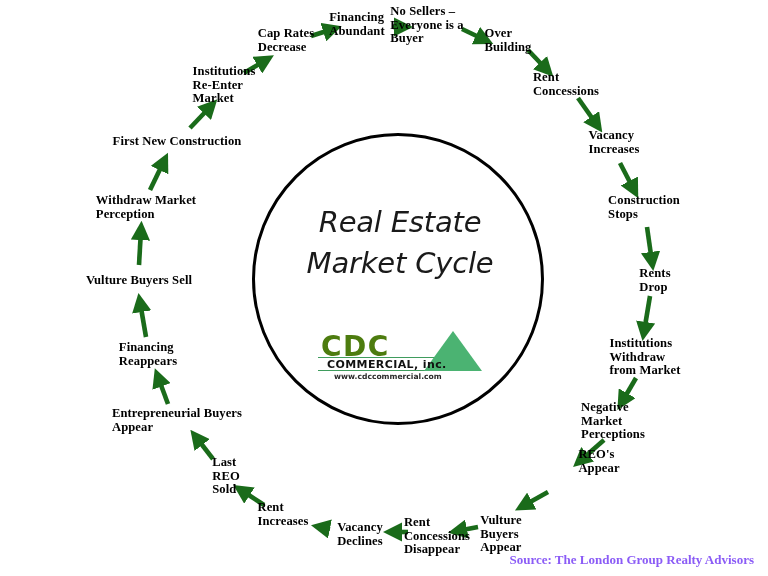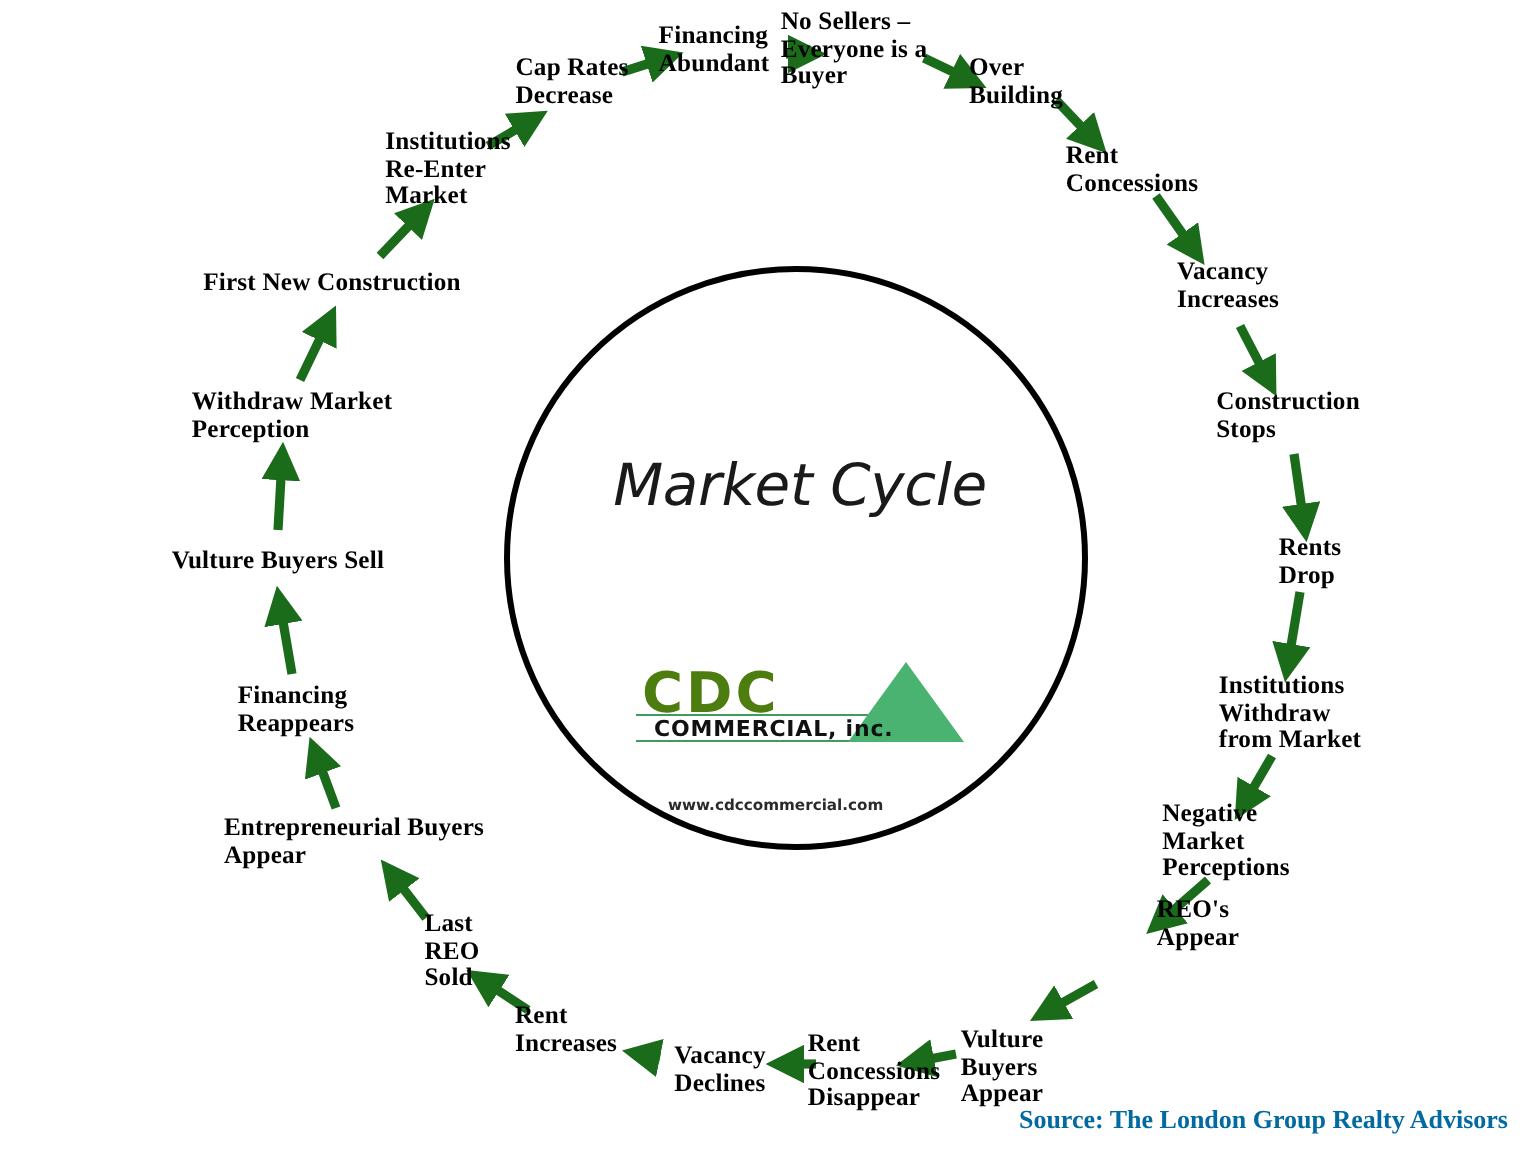--- a/index.html
+++ b/index.html
@@ -92,21 +92,20 @@
     color: #111111;
   }
   .logo-url {
     position: absolute;
     left: 16px;
     top: 39px;
     font-family: "DejaVu Sans", "Liberation Sans", sans-serif;
     font-size: 7.6px;
     font-weight: bold;
     color: #2a2a2a;
-    margin-top: 26px;
   }
   .logo-rule-top {
     position: absolute;
     left: 0px;
     top: 23.5px;
     width: 116px;
     height: 1.4px;
     background: #3f9c5d;
   }
   .logo-rule-bot {
@@ -127,21 +126,21 @@
     border-right: 29px solid transparent;
     border-bottom: 40px solid #4bb372;
   }
   #source {
     position: absolute;
     right: 14px;
     bottom: 8px;
     font-family: "Liberation Serif", "DejaVu Serif", serif;
     font-size: 13px;
     font-weight: 600;
-    color: #0369a1;
+    color: #8b5cf6;
   }
 </style>
 </head>
 <body>
 
 <div id="stage">
 
   <svg id="arrow-layer" viewBox="0 0 768 576" xmlns="http://www.w3.org/2000/svg">
     <defs>
       <marker id="ah" markerWidth="4.2" markerHeight="4.2" refX="2.2" refY="2.1" orient="auto" markerUnits="strokeWidth">
@@ -170,20 +169,21 @@
         <line x1="150" y1="190" x2="164" y2="161" stroke="#1a6b1a" stroke-width="4.6" stroke-linecap="butt" marker-end="url(#ah)"></line>
         <line x1="190" y1="128" x2="211" y2="106" stroke="#1a6b1a" stroke-width="4.6" stroke-linecap="butt" marker-end="url(#ah)"></line>
         <line x1="244" y1="73" x2="266" y2="60" stroke="#1a6b1a" stroke-width="4.6" stroke-linecap="butt" marker-end="url(#ah)"></line>
         <line x1="311" y1="36" x2="333" y2="29" stroke="#1a6b1a" stroke-width="4.6" stroke-linecap="butt" marker-end="url(#ah)"></line>
       </g>
   </svg>
 
   <div id="center-circle"></div>
 
   <div id="center-text">
+    <div>Real Estate</div>
     <div>Market Cycle</div>
   </div>
 
   <div id="logo">
     <div id="logo-inner">
       <div class="logo-rule-top"></div>
       <div class="logo-rule-bot"></div>
       <div class="logo-tri"></div>
       <div class="logo-cdc">CDC</div>
       <div class="logo-commercial">COMMERCIAL, inc.</div>
@@ -226,21 +226,21 @@
       <div class="node" style="left: 226px; top: 476px;">Last
 REO
 Sold</div>
       <div class="node" style="left: 177px; top: 421px;">Entrepreneurial Buyers
 Appear</div>
       <div class="node" style="left: 148px; top: 355px;">Financing
 Reappears</div>
       <div class="node" style="left: 139px; top: 281px;">Vulture Buyers Sell</div>
       <div class="node" style="left: 146px; top: 208px;">Withdraw Market
 Perception</div>
-      <div class="node" style="left: 166px; top: 142px;">First New Construction</div>
+      <div class="node" style="left: 177px; top: 142px;">First New Construction</div>
       <div class="node" style="left: 224px; top: 85px;">Institutions
 Re-Enter
 Market</div>
       <div class="node" style="left: 286px; top: 41px;">Cap Rates
 Decrease</div>
       <div class="node" style="left: 357px; top: 25px;">Financing
 Abundant</div>
     </div>
 
   <div id="source">Source: The London Group Realty Advisors</div>

